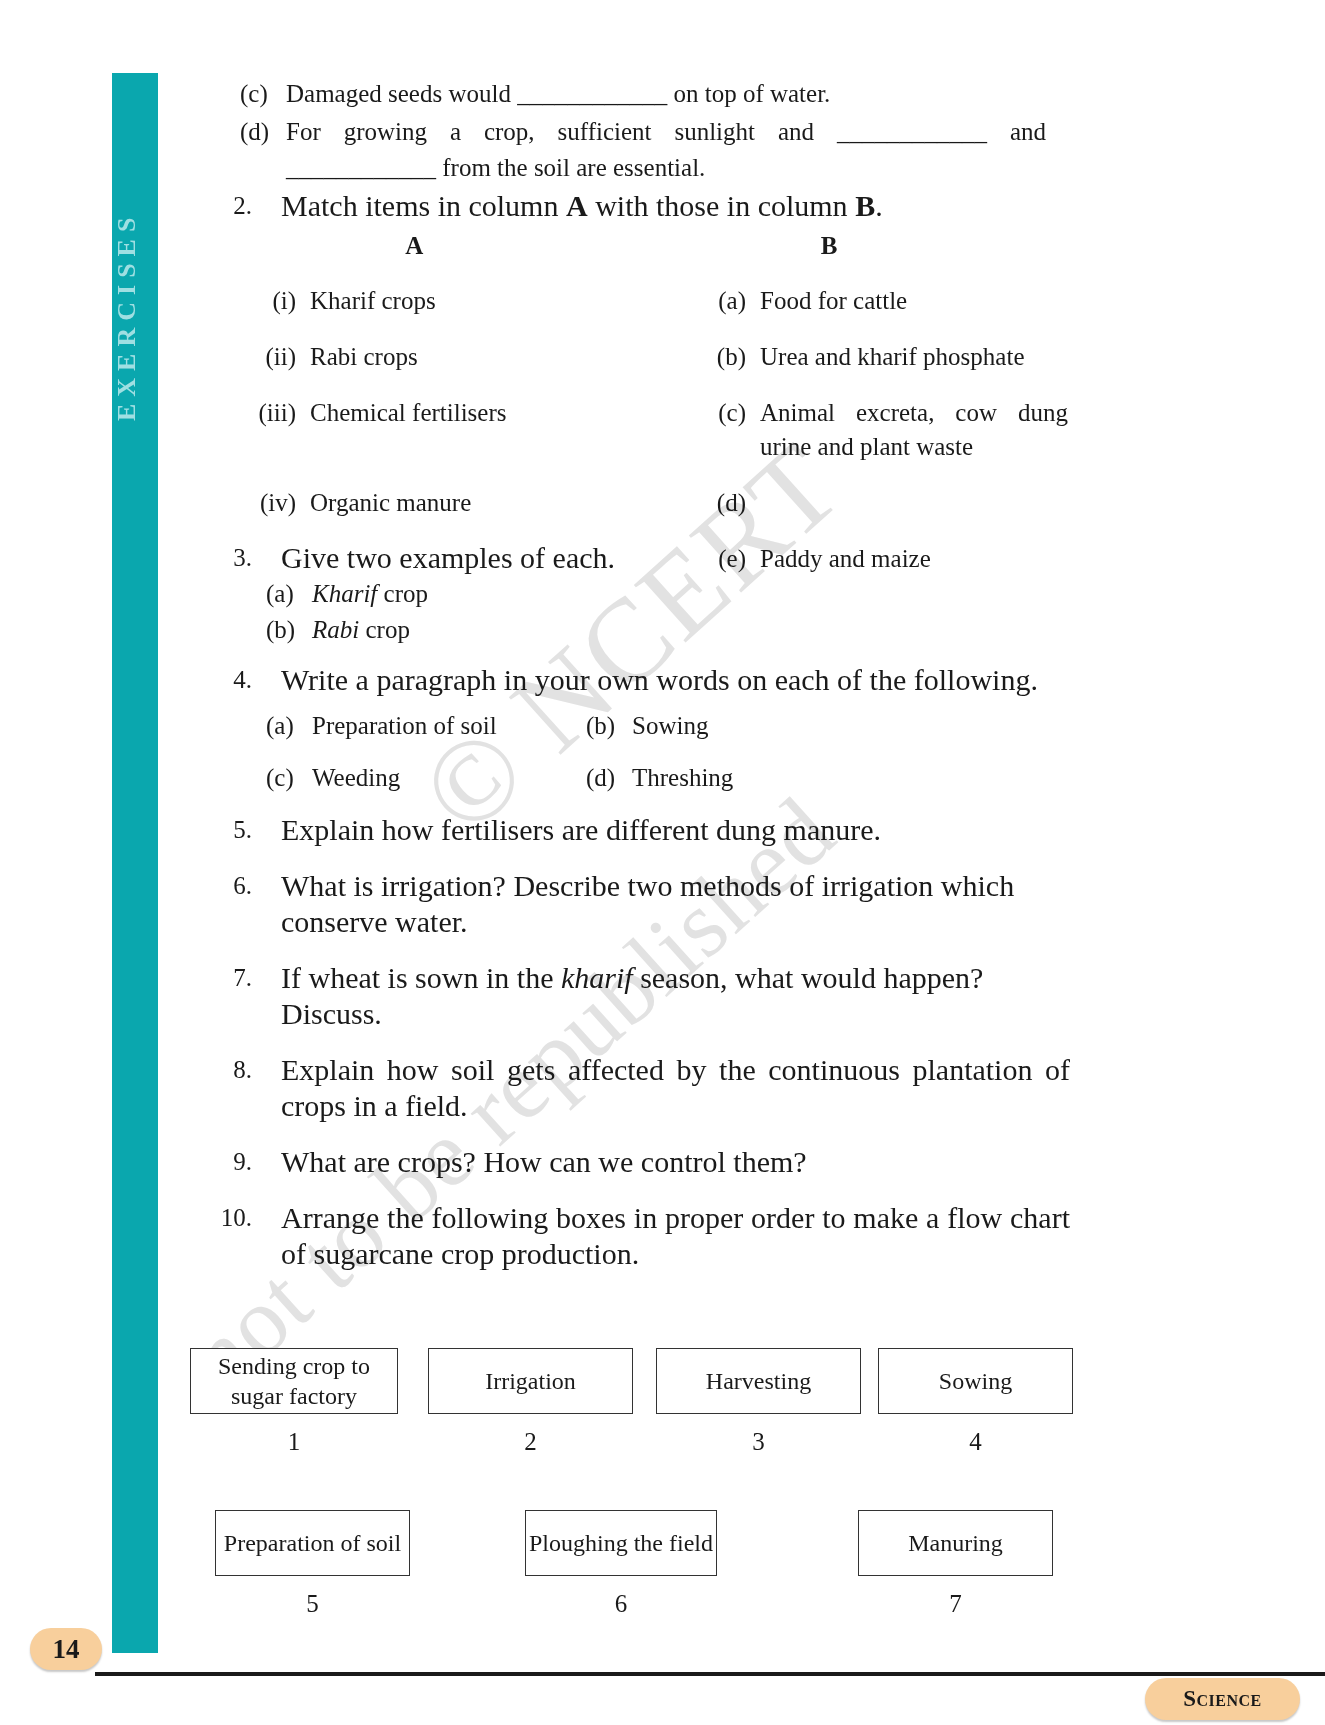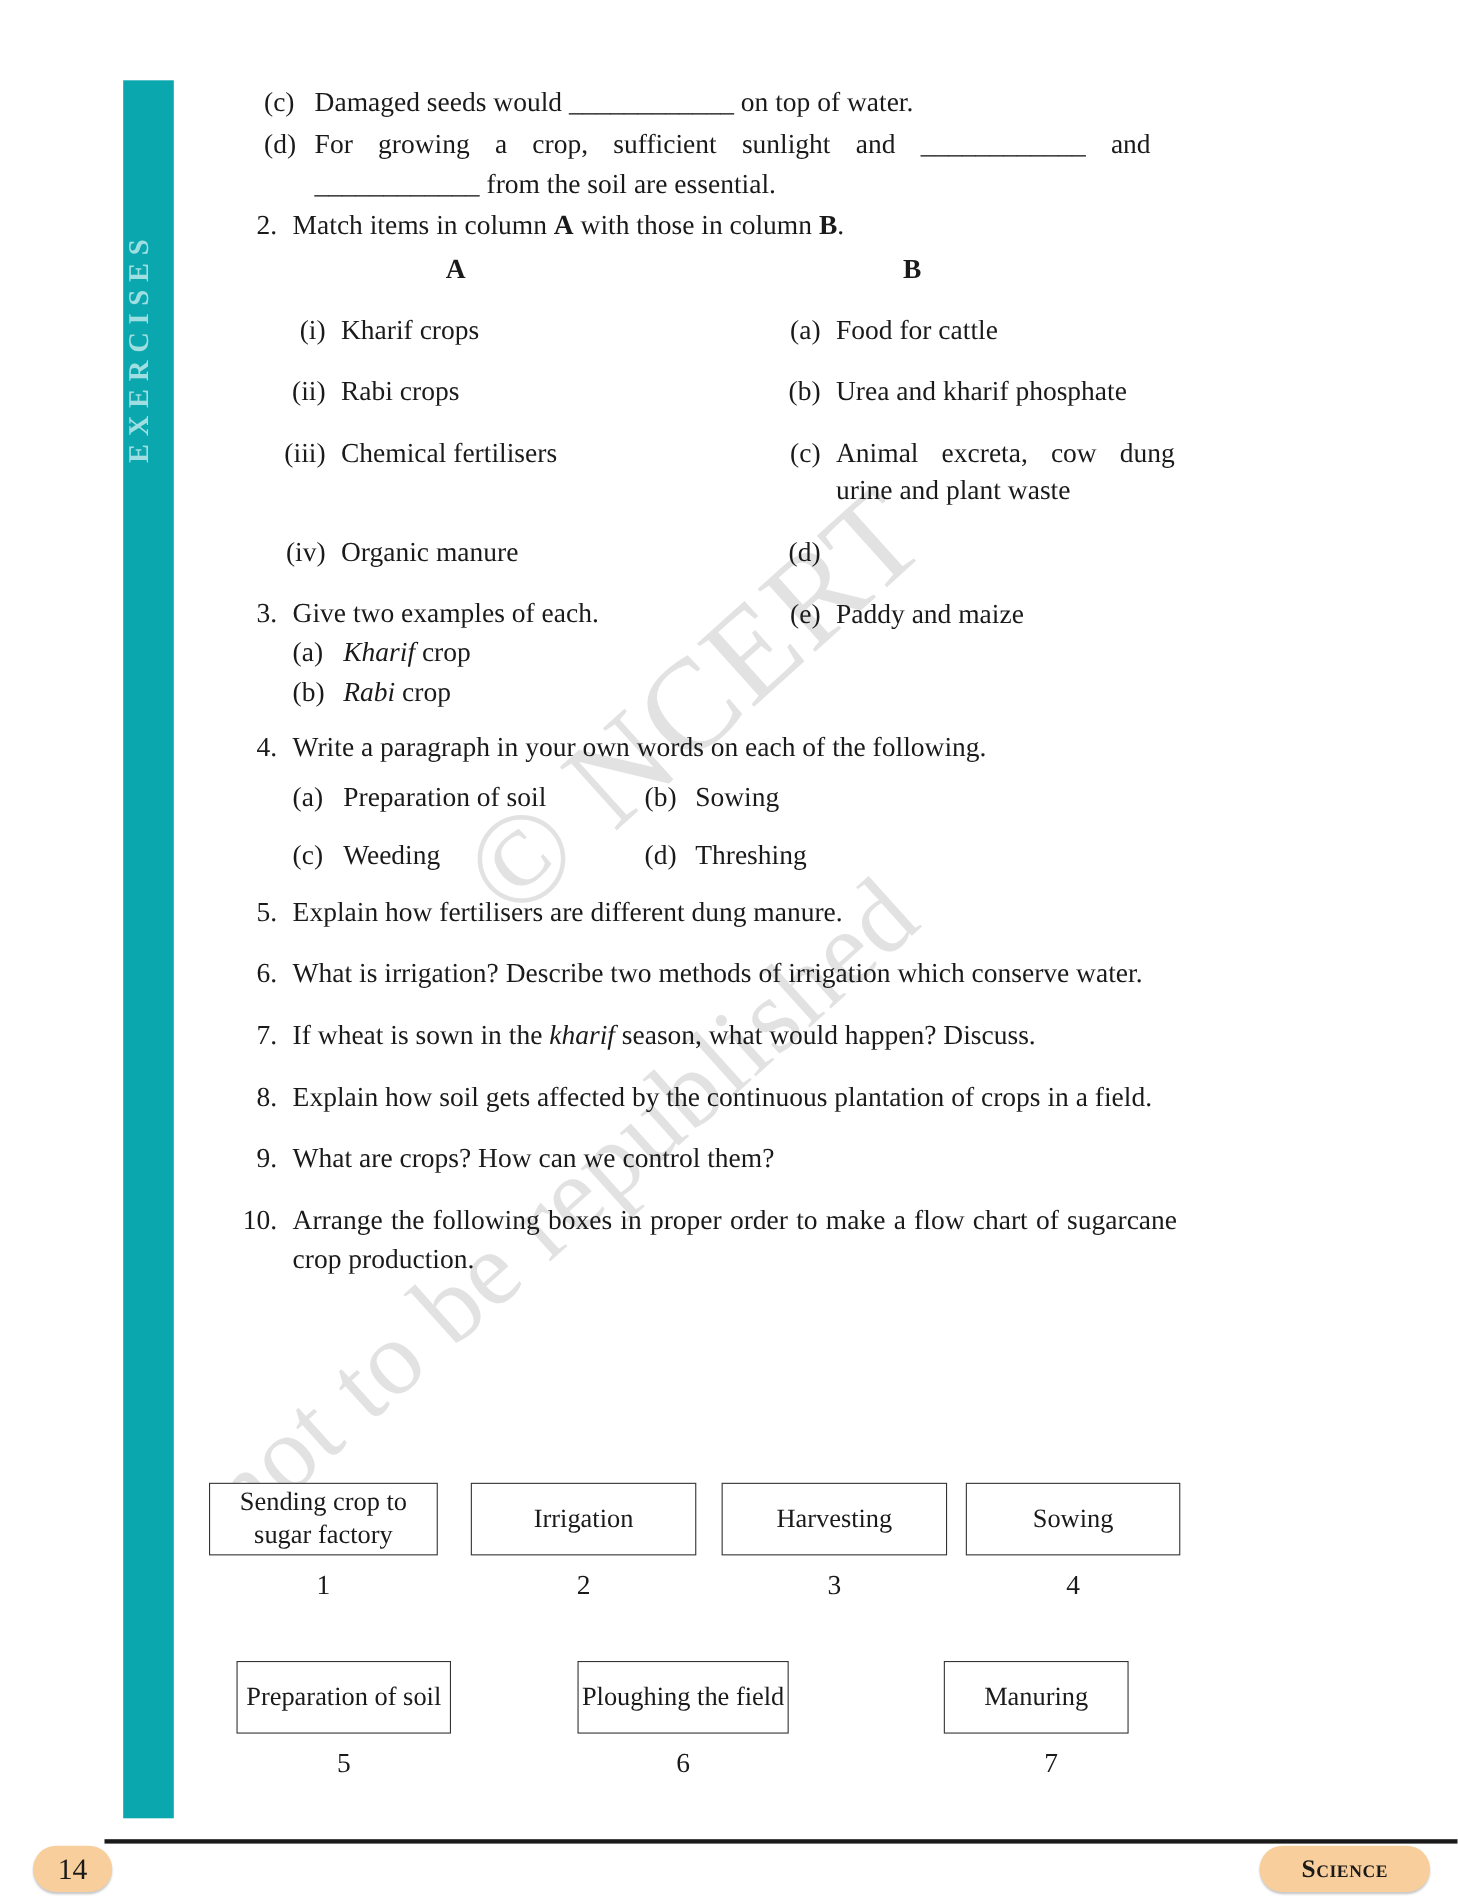--- a/index.html
+++ b/index.html
@@ -86,22 +86,22 @@
     align-items: flex-start;
   }
   .q-num {
     width: 52px;
     text-align: right;
     flex: 0 0 52px;
     font-size: 25px;
     line-height: 36px;
   }
   .q-body {
-    margin-left: 14px;
-    font-size: 25px;
+    margin-left: 29px;
+    font-size: 30px;
     line-height: 36px;
   }
 
   .sub-row {
     display: flex;
     align-items: flex-start;
   }
   .sub-lbl {
     width: 46px;
     flex: 0 0 46px;
@@ -215,24 +215,24 @@
     border-radius: 22px;
     height: 42px;
     display: flex;
     align-items: center;
     justify-content: center;
     z-index: 5;
     box-shadow: 0 2px 2px rgba(0,0,0,0.22);
   }
   #page-pill {
     left: 30px;
-    top: 1678px;
+    top: 1628px;
     width: 72px;
     font-size: 27px;
-    font-weight: normal;
+    font-weight: bold;
   }
   #subject-pill {
     left: 1145px;
     top: 1678px;
     width: 155px;
     font-size: 23px;
     font-weight: bold;
     font-variant: small-caps;
     letter-spacing: 0.5px;
   }
@@ -449,21 +449,21 @@
       <div class="fbox" style="left:35px; width:195px;">
         <span>Preparation of soil</span>
       </div>
       <div class="fnum" style="left:35px; width:195px;">5</div>
 
       <div class="fbox" style="left:345px; width:192px;">
         <span>Ploughing the field</span>
       </div>
       <div class="fnum" style="left:345px; width:192px;">6</div>
 
-      <div class="fbox" style="left:678px; width:168px;">
+      <div class="fbox" style="left:678px; width:195px;">
         <span>Manuring</span>
       </div>
       <div class="fnum" style="left:678px; width:195px;">7</div>
     </div>
 
   </div>
 </div>
 
 <div id="footer-rule"></div>
 <div class="pill" id="page-pill">14</div>

